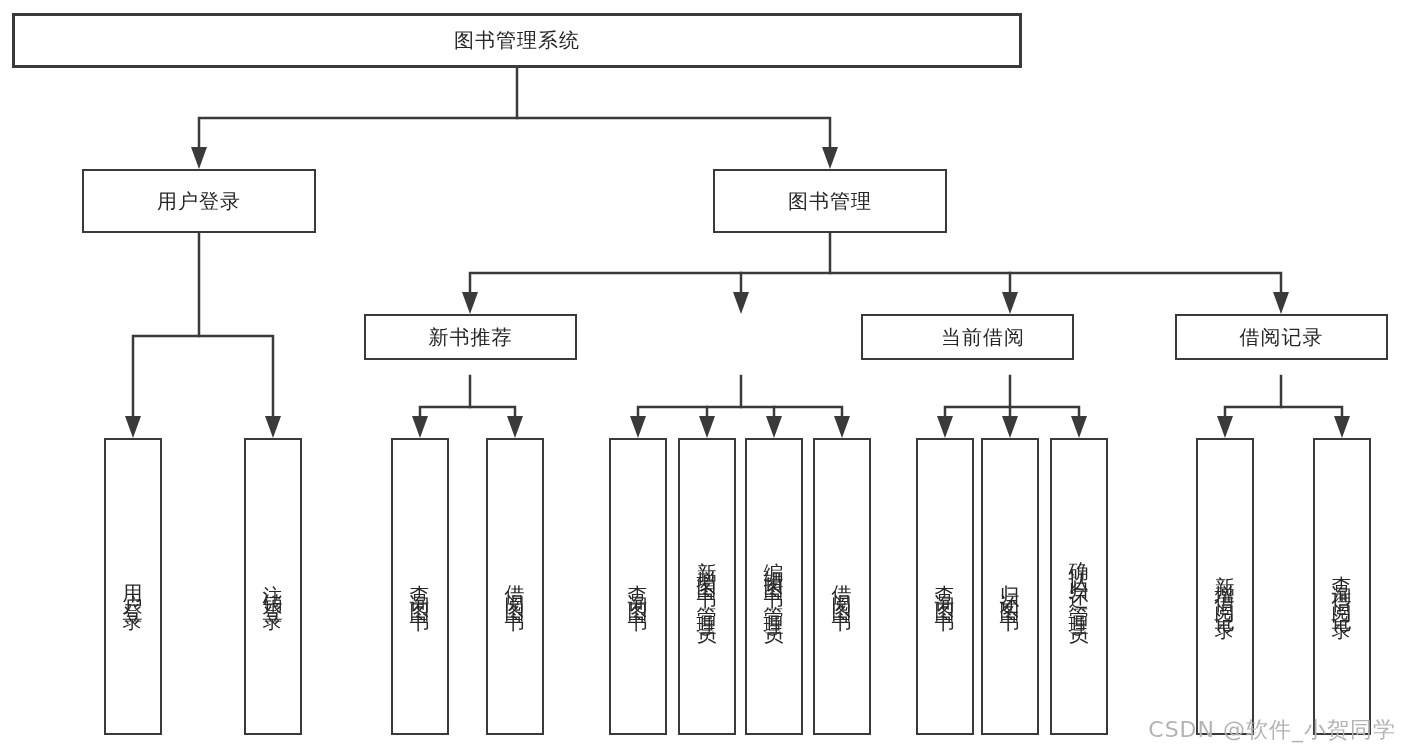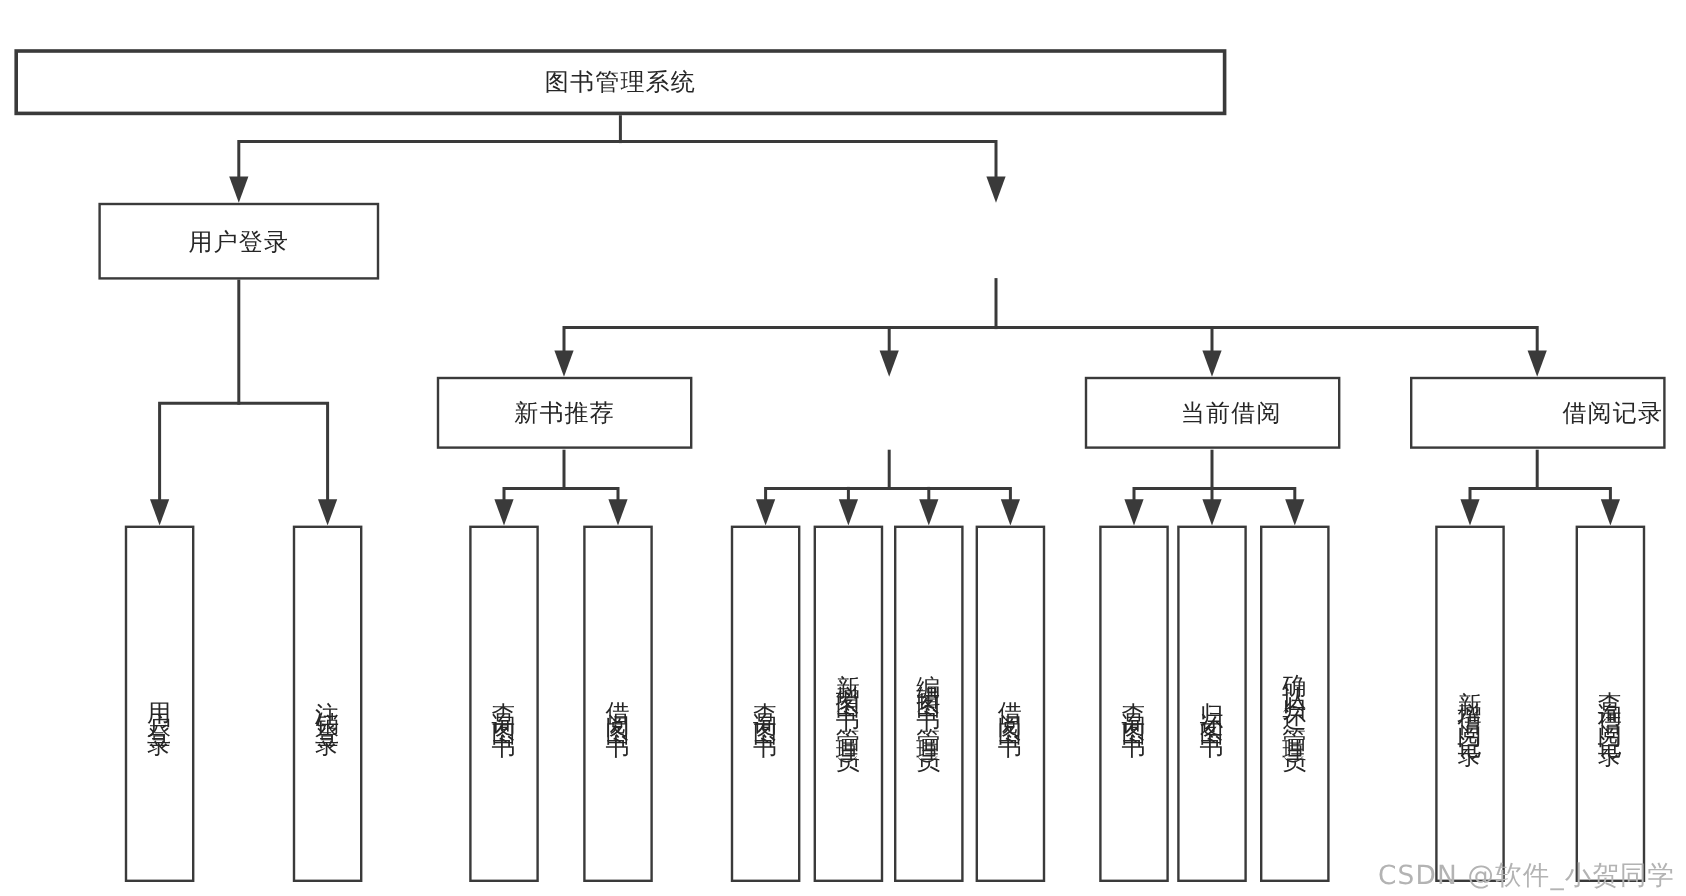--- a/index.html
+++ b/index.html
@@ -29,23 +29,23 @@
     background: #ffffff;
     display: flex;
     align-items: center;
     justify-content: center;
     color: #262626;
   }
   .node-h { 
     font-size: 20px;
     letter-spacing: 1px;
   }
-  .node-root  { left: 12px;  top: 13px;  width: 1010px; height: 55px; border-width: 3px; margin-top: 28px; }
+  .node-root  { left: 12px;  top: 13px;  width: 1010px; height: 55px; border-width: 3px; }
   .node-l2    { top: 169px;  width: 234px; height: 64px; }
-  .node-l3    { top: 314px;  width: 213px; height: 60px; }
+  .node-l3    { top: 314px;  width: 213px; height: 46px; }
   .leaf {
     top: 438px;
     width: 58px;
     height: 297px;
     writing-mode: vertical-lr;
     text-orientation: mixed;
     font-size: 20px;
     letter-spacing: 9px;
     line-height: 1;
   }
@@ -117,28 +117,31 @@
     </g>
   </svg>
 
   <div class="node node-h node-root">
     <span class="lbl">图书管理系统</span>
   </div>
 
   <div class="node node-h node-l2" style="left:82px;">
     <span class="lbl">用户登录</span>
   </div>
+  <div class="node node-h node-l2" style="left:713px;">
+    <span class="lbl">图书管理</span>
+  </div>
 
   <div class="node node-h node-l3" style="left:364px;">
     <span class="lbl">新书推荐</span>
   </div>
-  <div class="node node-h node-l3" style="left:904px;padding-left:31px;">
+  <div class="node node-h node-l3" style="left:861px;padding-left:31px;">
     <span class="lbl">当前借阅</span>
   </div>
-  <div class="node node-h node-l3" style="left:1175px;justify-content:flex-end;">
+  <div class="node node-h node-l3" style="left:1175px;">
     <span class="lbl">借阅记录</span>
   </div>
 
   <div class="node leaf" style="left:104px;">
     <span class="lbl">用户登录</span>
   </div>
   <div class="node leaf" style="left:244px;">
     <span class="lbl">注销登录</span>
   </div>
   <div class="node leaf" style="left:391px;">

